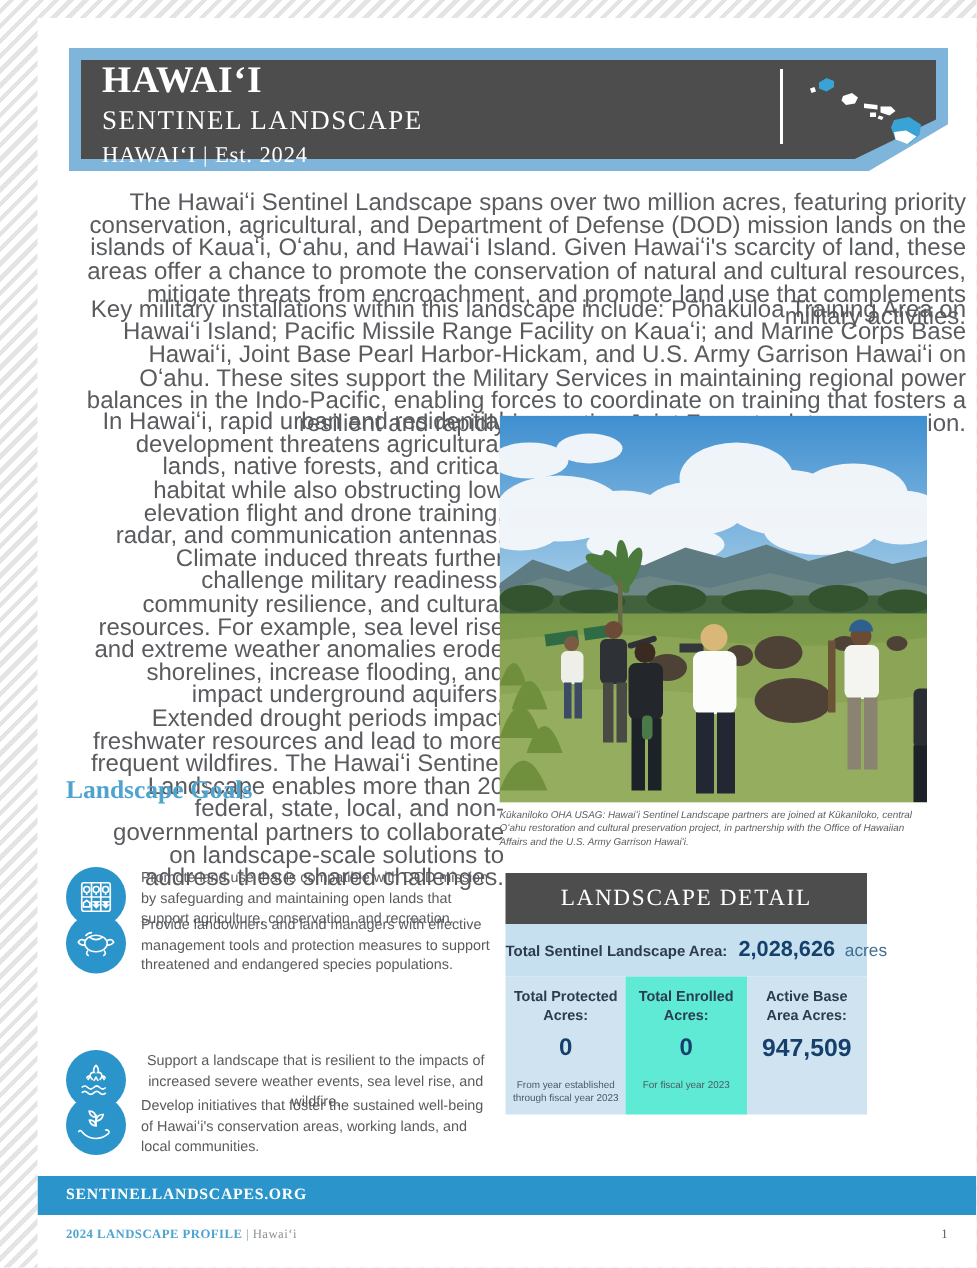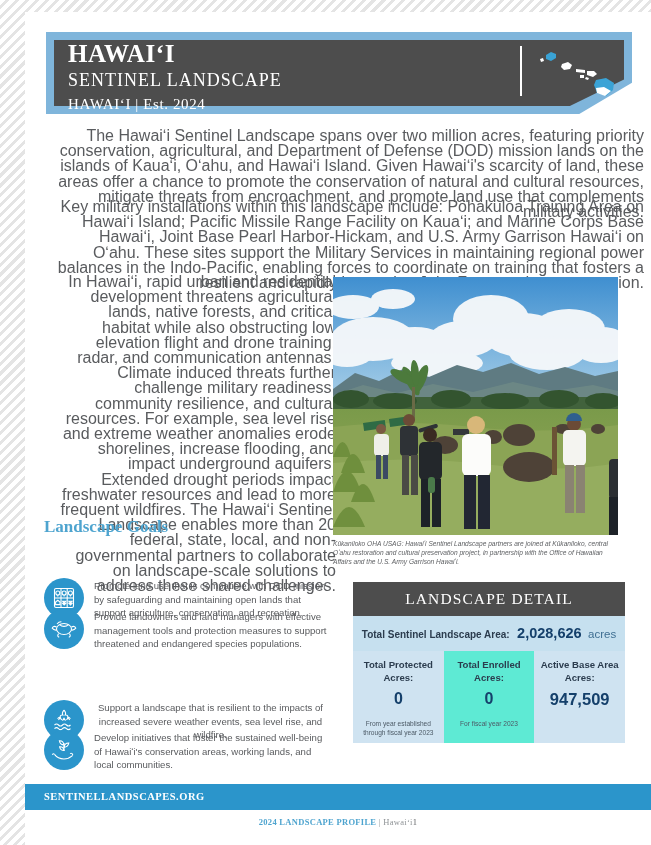--- a/index.html
+++ b/index.html
@@ -171,23 +171,23 @@
   .goal-text {
     color: #595b5e;
     font-size: 9.6px;
     line-height: 13.6px;
     padding-top: 1px;
   }
 
   
   .detail-panel {
     position: absolute;
-    left: 328px;
+    left: 312px;
     top: 570px;
-    width: 272px;
+    width: 241px;
   }
   .detail-head {
     background: #4d4d4d;
     color: #ffffff;
     font-family: "Liberation Serif", serif;
     font-size: 15.5px;
     letter-spacing: 1.1px;
     text-align: center;
     padding: 8px 0 8px 0;
   }
@@ -264,21 +264,21 @@
     font-size: 10.5px;
     font-weight: bold;
     letter-spacing: 0.5px;
   }
   .footer-meta {
     position: absolute;
     left: 19px;
     top: 805px;
     width: 588px;
     display: flex;
-    justify-content: center;
+    justify-content: space-between;
     font-family: "Liberation Serif", serif;
     font-size: 8.5px;
     letter-spacing: 0.3px;
   }
   .footer-meta .fm-left { color: #4ea4cf; font-weight: bold; }
   .footer-meta .fm-left .fm-sub { color: #8f9396; font-weight: normal; }
   .footer-meta .fm-page { color: #5d5f62; }
 </style>
 </head>
 <body>

